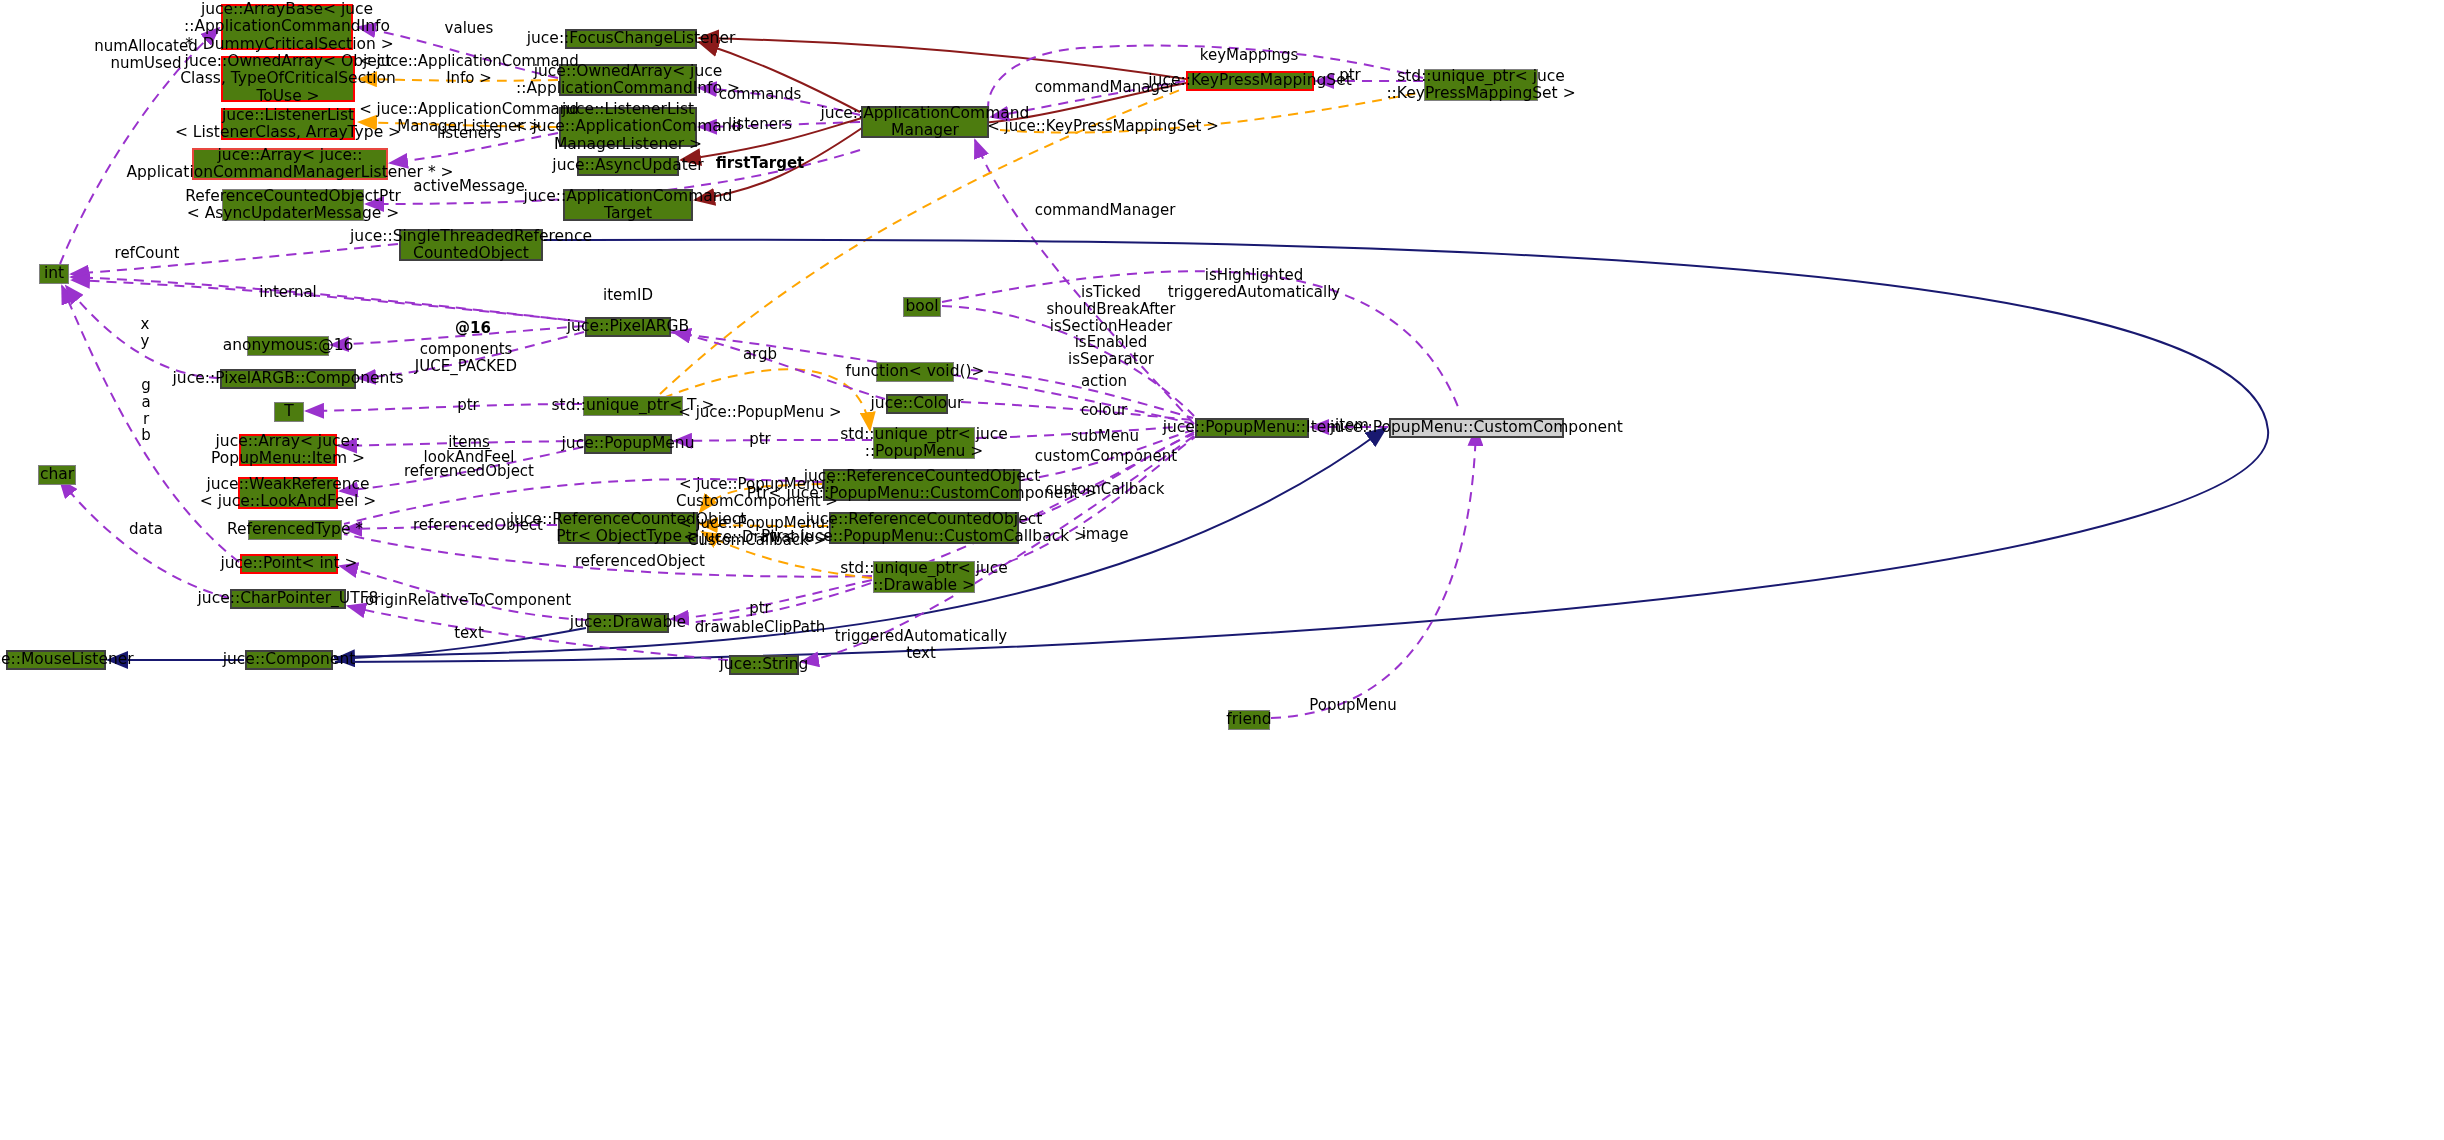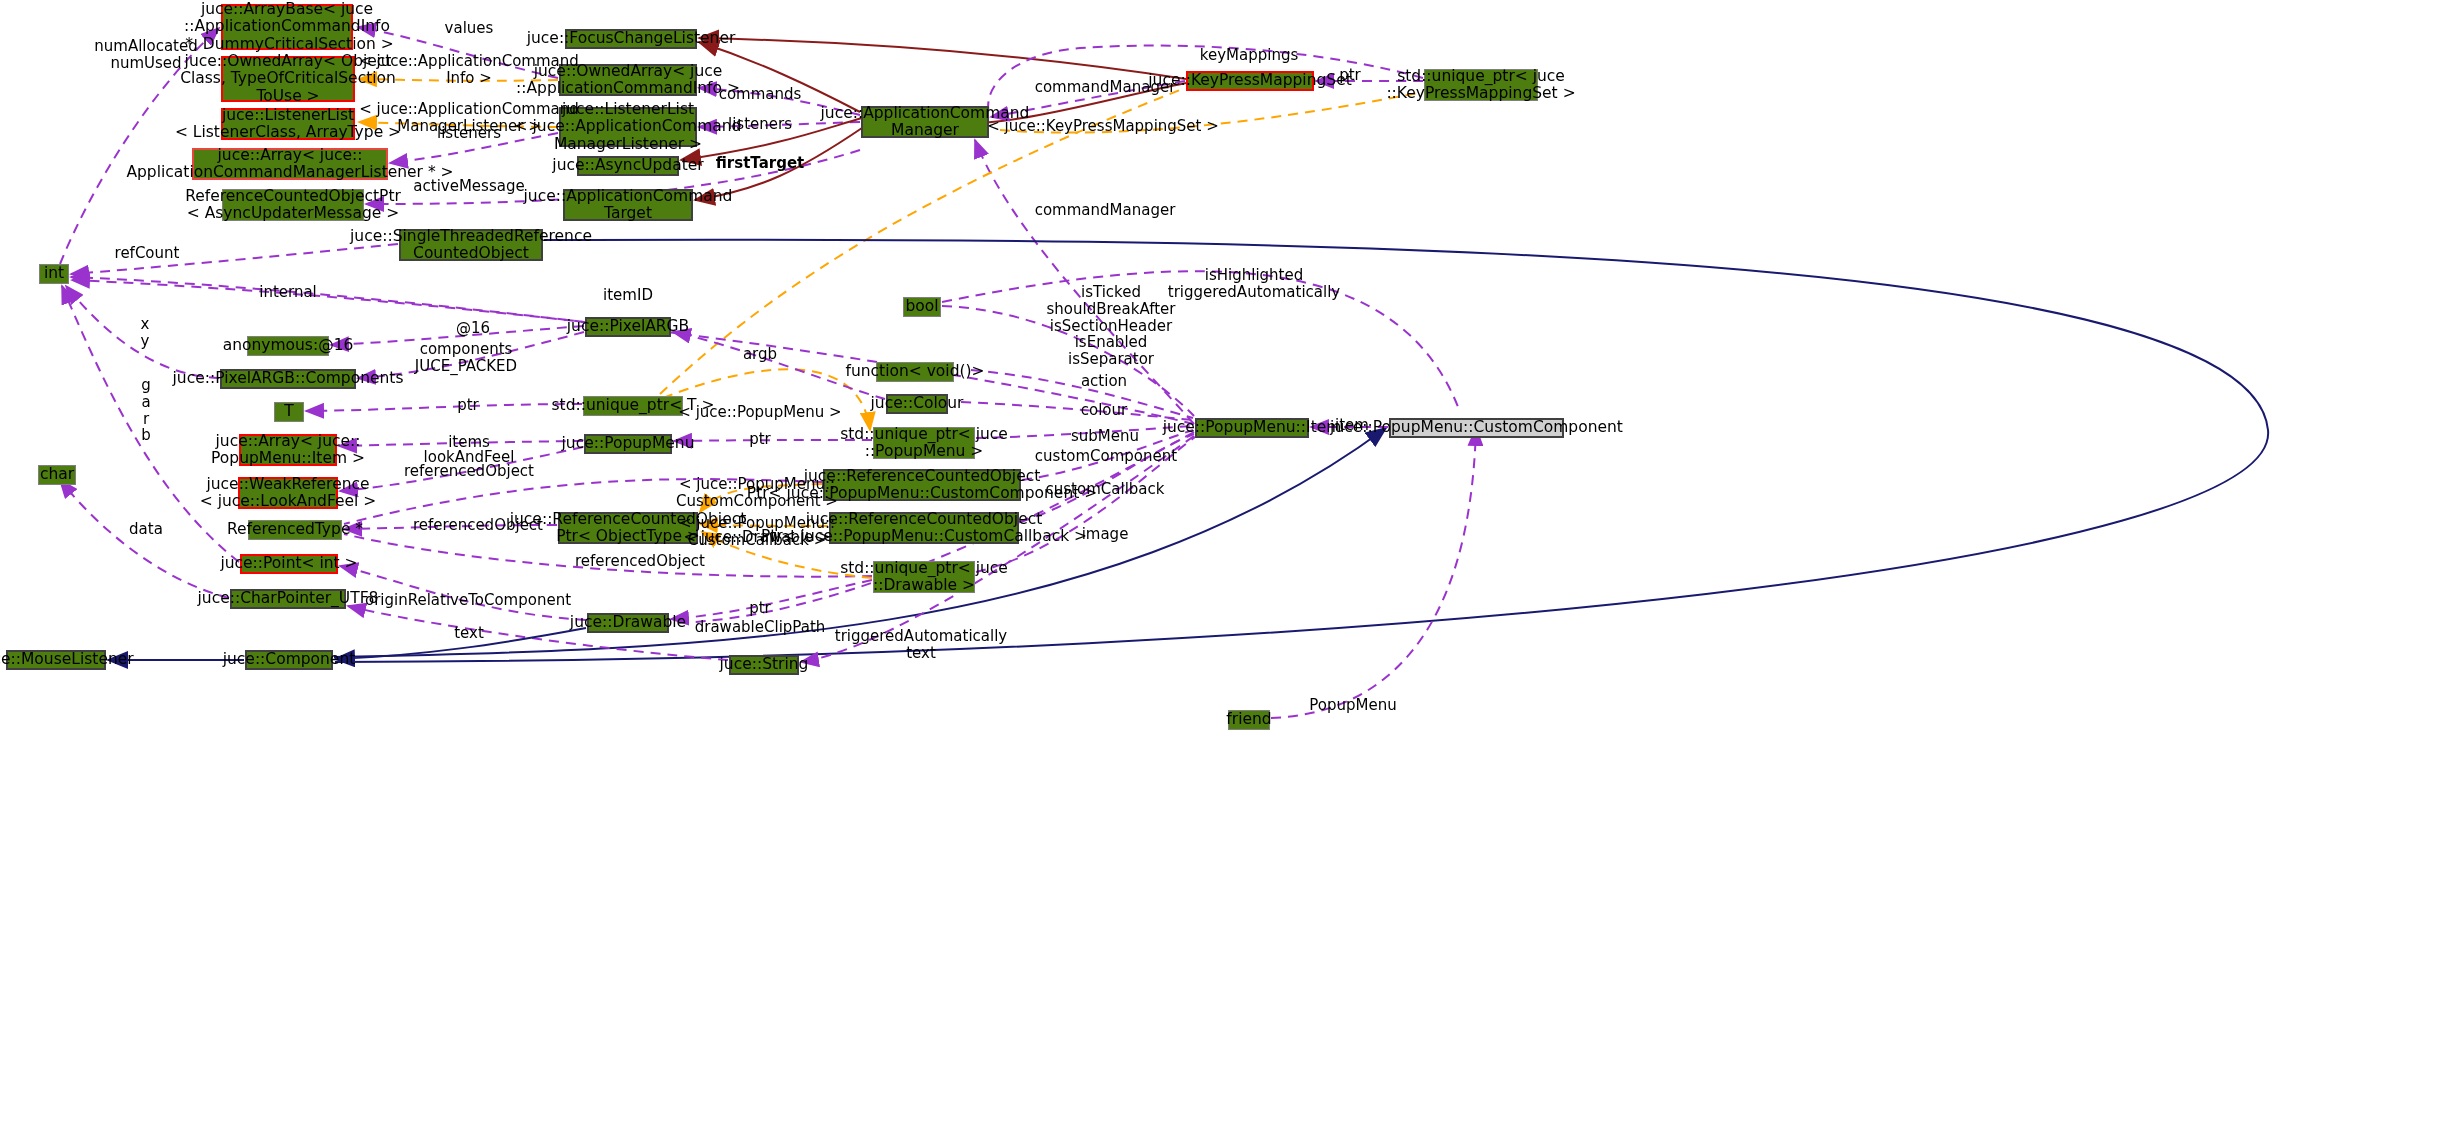--- a/index.html
+++ b/index.html
@@ -276,34 +276,34 @@
       <div class="elabel" style="left: 628px; top: 287px;">itemID</div>
       <div class="elabel" style="left: 1111px; top: 284px;">isTicked
 shouldBreakAfter
 isSectionHeader
 isEnabled
 isSeparator</div>
       <div class="elabel" style="left: 1254px; top: 267px;">isHighlighted
 triggeredAutomatically</div>
       <div class="elabel" style="left: 145px; top: 316px;">x
 y</div>
-      <div class="elabel" style="left: 473px; top: 320px;">@16</div>
+      <div class="elabel" style="left: 473px; top: 320px; font-weight: bold;">@16</div>
       <div class="elabel" style="left: 466px; top: 341px;">components
 JUCE_PACKED</div>
       <div class="elabel" style="left: 760px; top: 346px;">argb</div>
       <div class="elabel" style="left: 1104px; top: 373px;">action</div>
       <div class="elabel" style="left: 146px; top: 377px;">g
 a
 r
 b</div>
       <div class="elabel" style="left: 468px; top: 397px;">ptr</div>
       <div class="elabel" style="left: 760px; top: 404px;">&lt; juce::PopupMenu &gt;</div>
       <div class="elabel" style="left: 1104px; top: 402px;">colour</div>
       <div class="elabel" style="left: 1352px; top: 417px;">item</div>
-      <div class="elabel" style="left: 469px; top: 434px;">items</div>
+      <div class="elabel" style="left: 469px; top: 434px; text-decoration: underline;">items</div>
       <div class="elabel" style="left: 760px; top: 431px;">ptr</div>
       <div class="elabel" style="left: 1105px; top: 428px;">subMenu</div>
       <div class="elabel" style="left: 469px; top: 449px;">lookAndFeel</div>
       <div class="elabel" style="left: 1106px; top: 448px;">customComponent</div>
       <div class="elabel" style="left: 469px; top: 463px;">referencedObject</div>
       <div class="elabel" style="left: 757px; top: 476px;">&lt; juce::PopupMenu::
 CustomComponent &gt;</div>
       <div class="elabel" style="left: 1105px; top: 481px;">customCallback</div>
       <div class="elabel" style="left: 478px; top: 517px;">referencedObject</div>
       <div class="elabel" style="left: 757px; top: 515px;">&lt; juce::PopupMenu::

